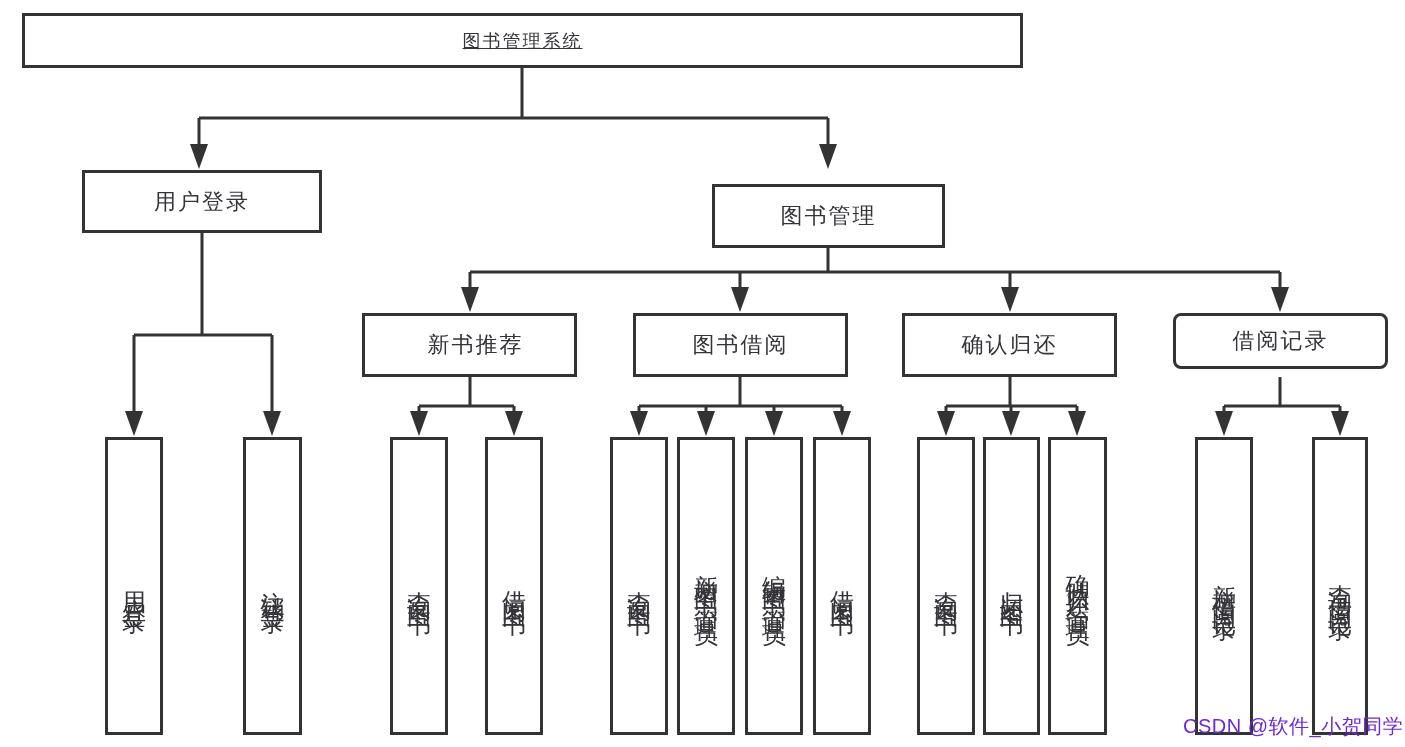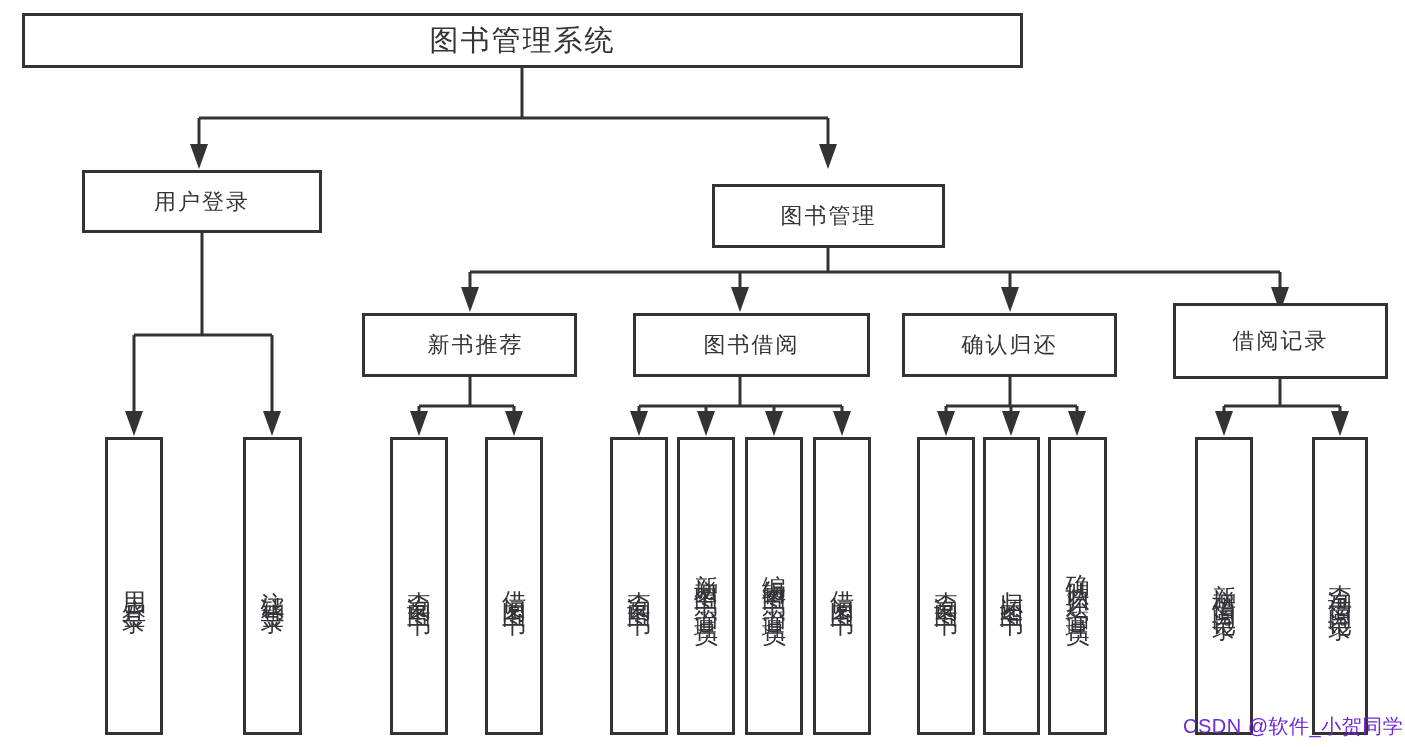--- a/index.html
+++ b/index.html
@@ -39,22 +39,23 @@
   }
   .vnode span {
     writing-mode: vertical-rl;
     text-orientation: mixed;
     font-size: 24px;
     letter-spacing: 7px;
     line-height: 1;
     white-space: nowrap;
   }
   .root-node span {
-    font-size: 29px;
+    font-size: 18px;
     letter-spacing: 2px;
+    text-decoration: underline;
   }
   .watermark {
     position: absolute;
     left: 1183px;
     top: 713px;
     font-size: 20px;
     color: #6d28d9;
     white-space: nowrap;
     z-index: 3;
     letter-spacing: 0.5px;
@@ -162,27 +163,27 @@
   <div class="node hnode" style="left:82px; top:170px; width:240px; height:63px;">
     <span>用户登录</span>
   </div>
   <div class="node hnode" style="left:712px; top:184px; width:233px; height:64px;text-align:center;">
     <span>图书管理</span>
   </div>
 
   <div class="node hnode" style="left:362px; top:313px; width:215px; height:64px;padding-left:12px;">
     <span>新书推荐</span>
   </div>
-  <div class="node hnode" style="left:633px; top:313px; width:237px; height:64px;">
+  <div class="node hnode" style="left:633px; top:313px; width:215px; height:64px;">
     <span>图书借阅</span>
   </div>
   <div class="node hnode" style="left:902px; top:313px; width:215px; height:64px;">
     <span>确认归还</span>
   </div>
-  <div class="node hnode" style="left:1173px; top:303px; width:215px; height:76px;">
+  <div class="node hnode" style="left:1173px; top:313px; width:215px; height:56px;border-radius:8px;">
     <span>借阅记录</span>
   </div>
 
   <div class="node vnode" style="left:105px; top:437px; width:58px; height:298px;">
     <span>用户登录</span>
   </div>
   <div class="node vnode" style="left:243px; top:437px; width:59px; height:298px;">
     <span>注销登录</span>
   </div>
 

